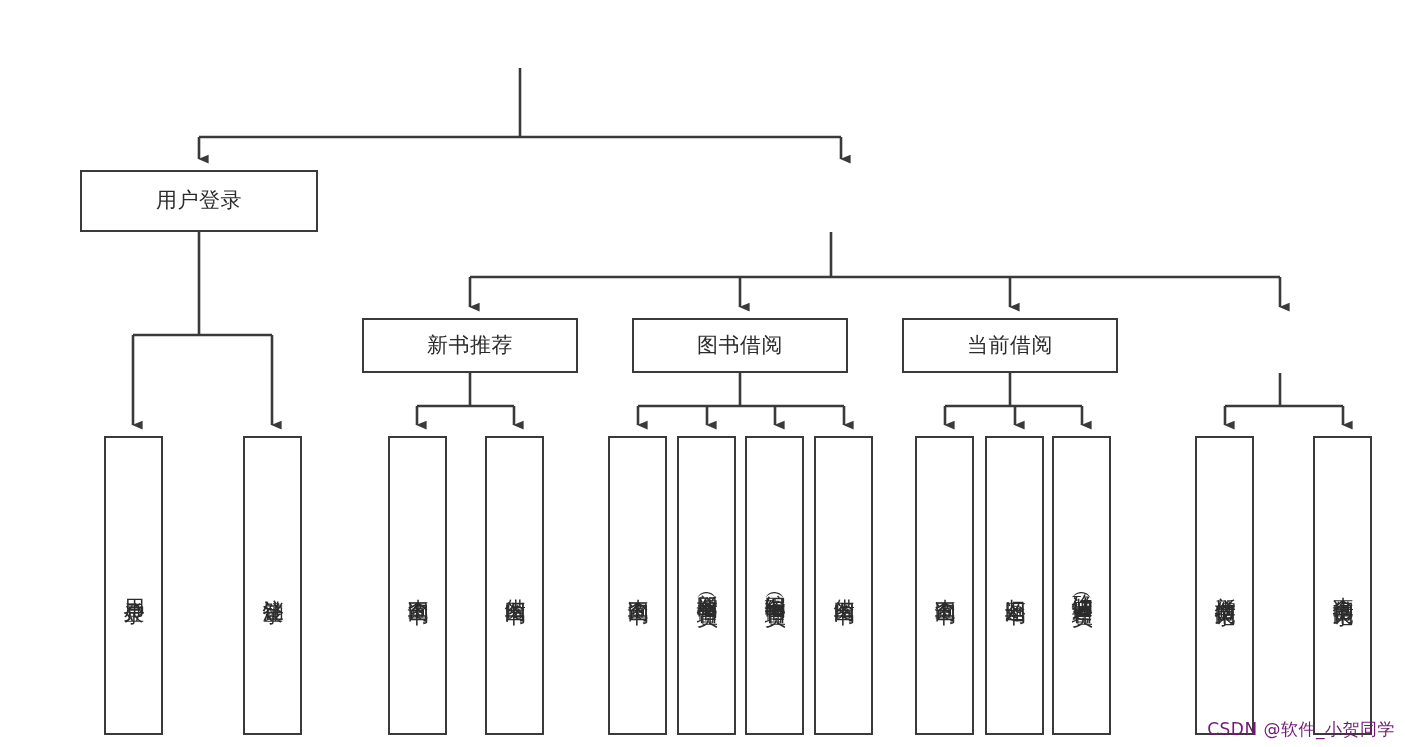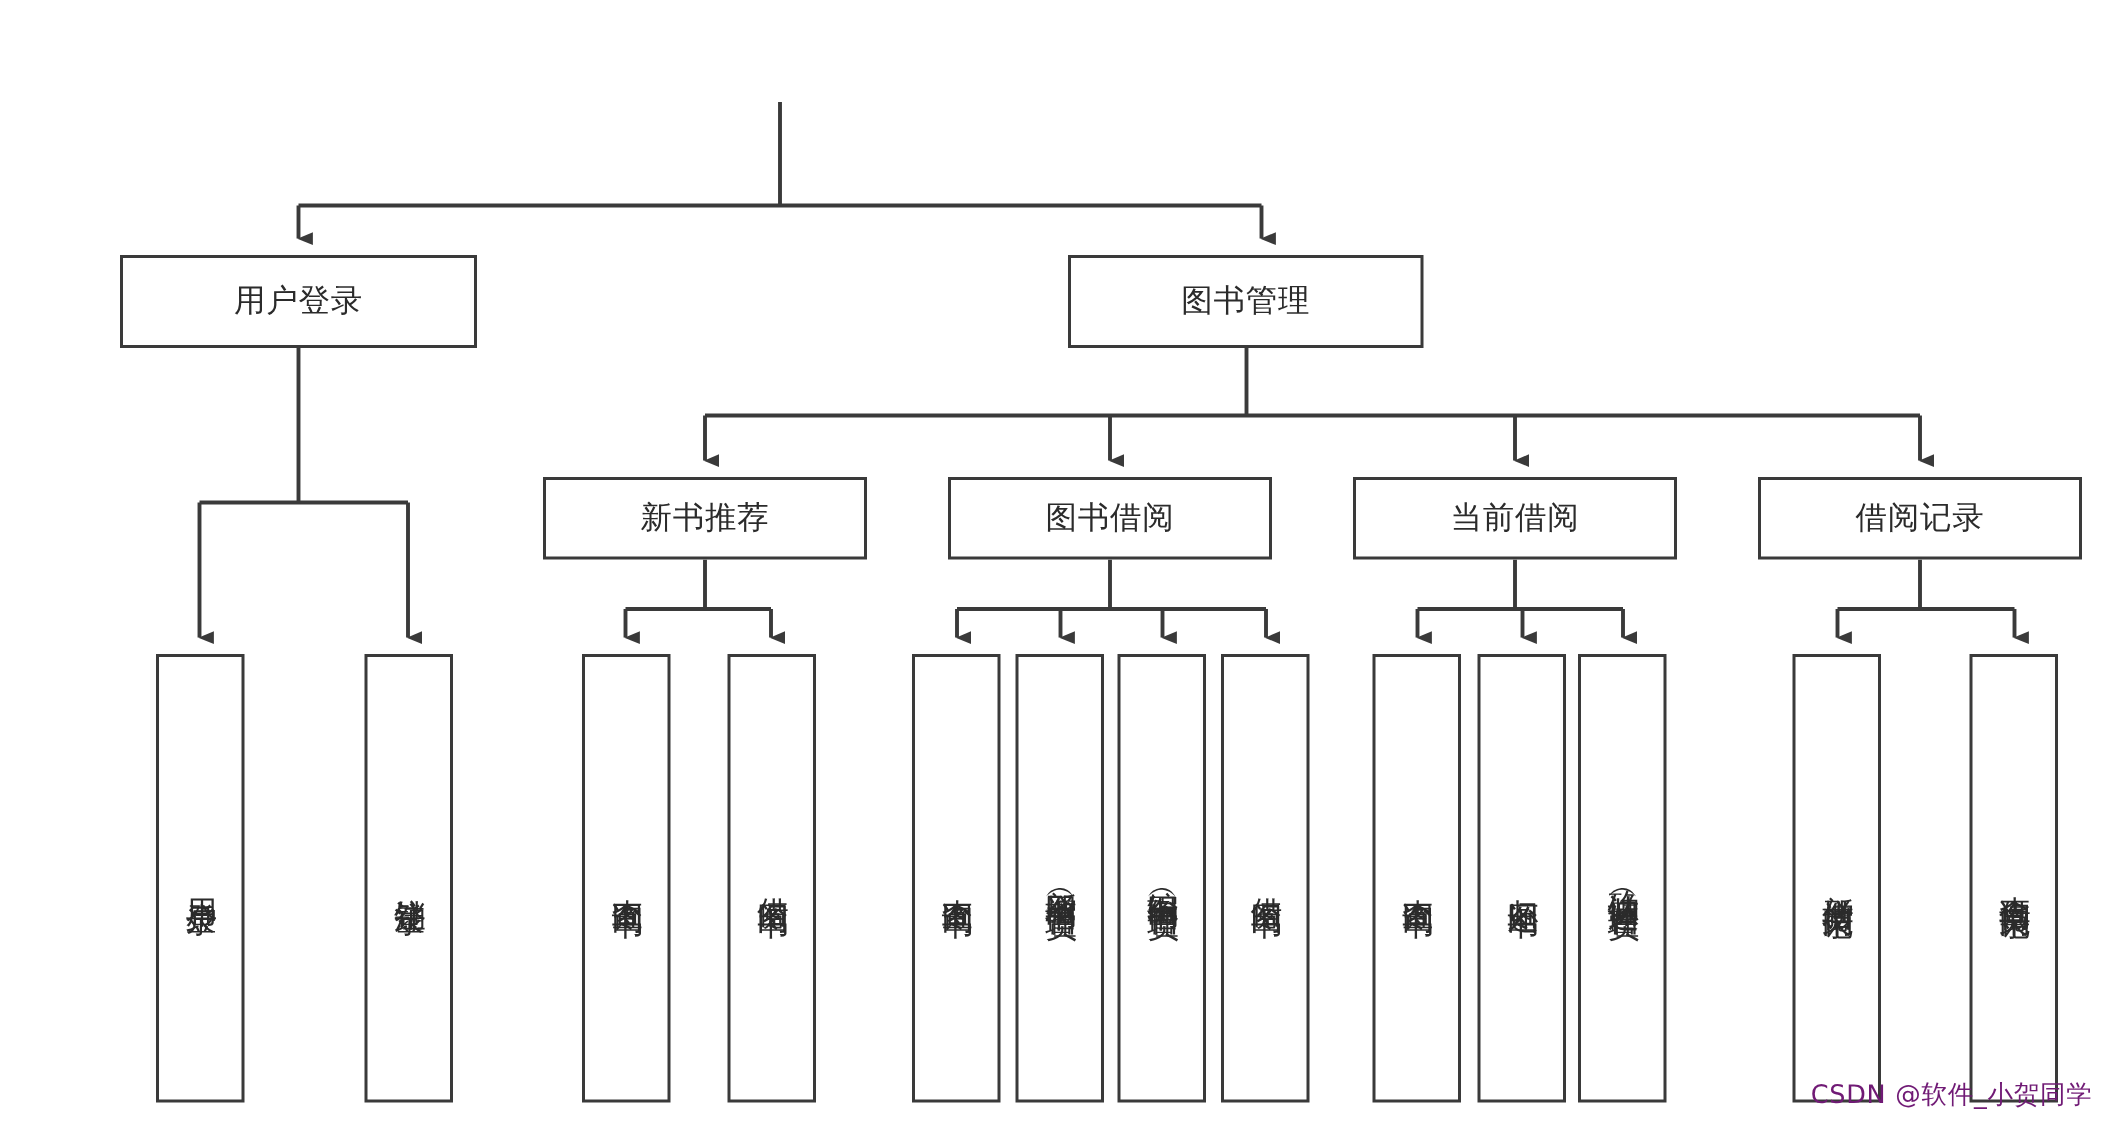--- a/index.html
+++ b/index.html
@@ -128,39 +128,33 @@
       <path d="M 1225 406 L 1225 425" marker-end="url(#arrowhead)"></path>
       <path d="M 1343 406 L 1343 425" marker-end="url(#arrowhead)"></path>
     </g>
   </svg>
 
 
   <div class="node horiz" style="left:80px; top:170px; width:238px; height:62px;">
     <span class="node-label">用户登录</span>
   </div>
 
-  <div class="node horiz" style="left:712px; top:170px; width:237px; height:62px;">
-    <span class="node-label">图书管理</span>
-  </div>
 
   <div class="node horiz" style="left:632px; top:318px; width:216px; height:55px;">
     <span class="node-label">图书借阅</span>
   </div>
 
   <div class="node horiz" style="left:362px; top:318px; width:216px; height:55px;">
     <span class="node-label">新书推荐</span>
   </div>
 
   <div class="node horiz" style="left:902px; top:318px; width:216px; height:55px;">
     <span class="node-label">当前借阅</span>
   </div>
 
-  <div class="node horiz" style="left:1172px; top:318px; width:216px; height:55px;">
-    <span class="node-label">借阅记录</span>
-  </div>
 
   <div class="node vert" style="left:104px; top:436px; width:59px; height:299px;">
     <span class="node-label">用户登录</span>
   </div>
 
   <div class="node vert" style="left:243px; top:436px; width:59px; height:299px;">
     <span class="node-label">注销登录</span>
   </div>
 
   <div class="node vert" style="left:388px; top:436px; width:59px; height:299px;">

